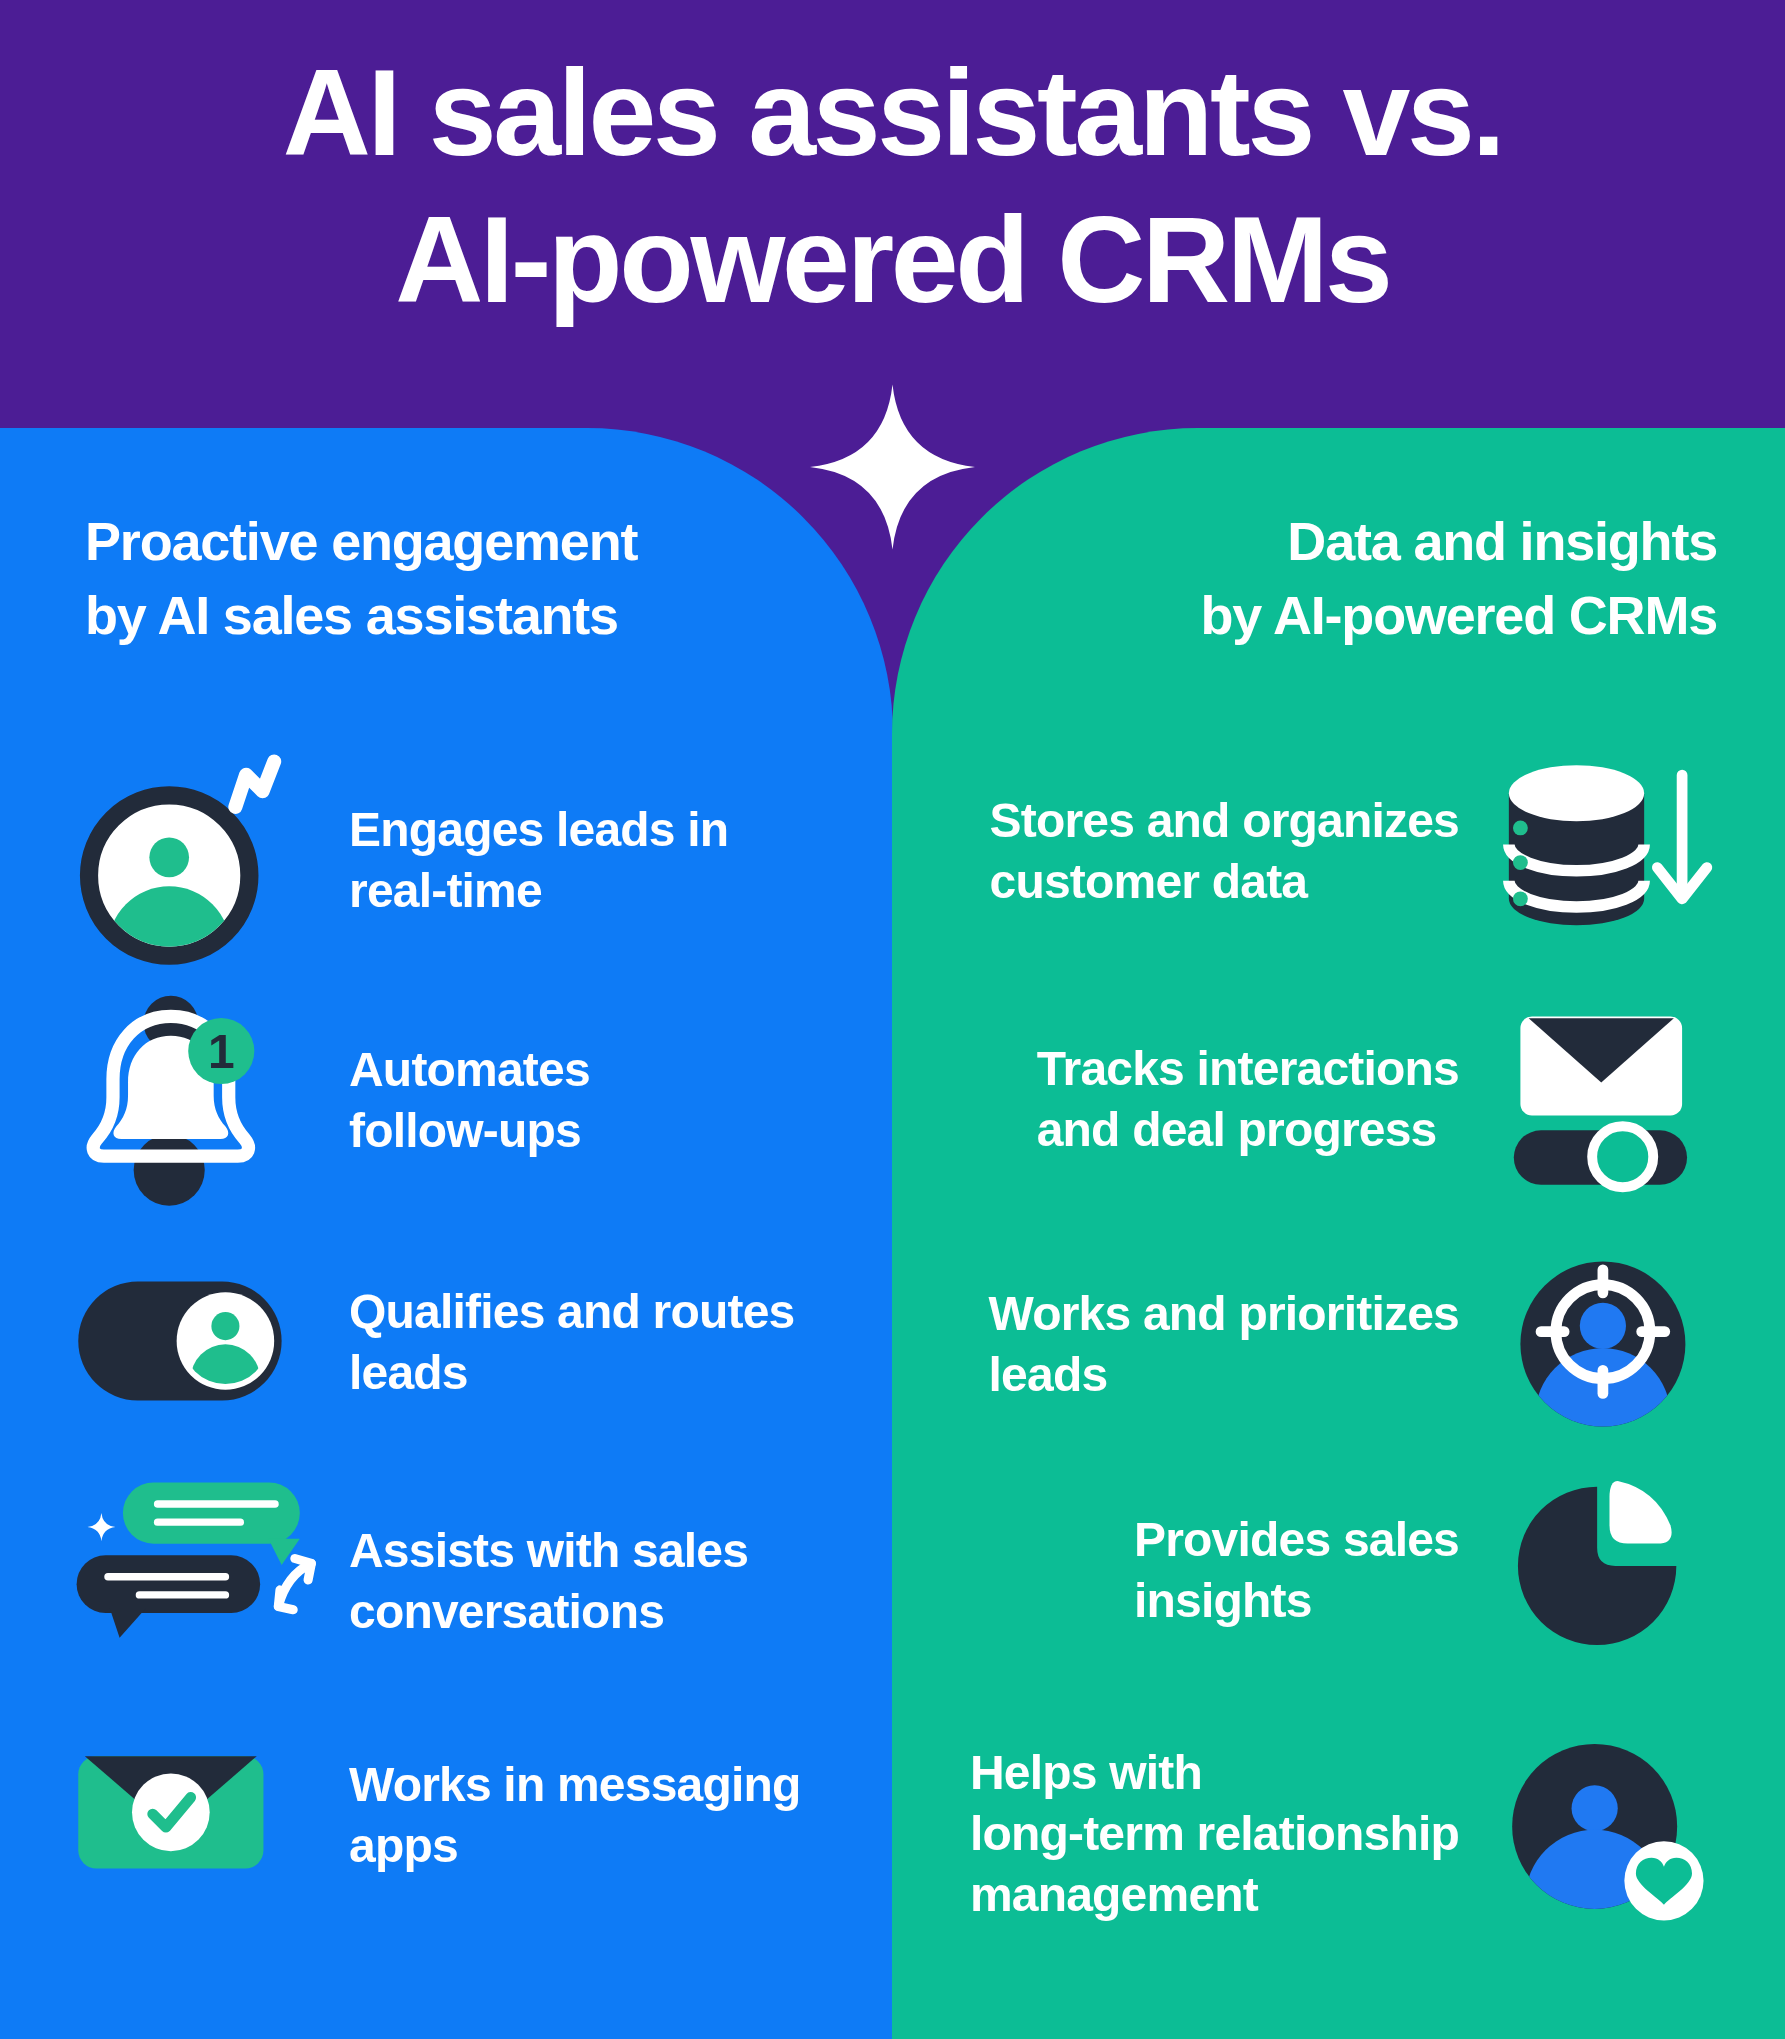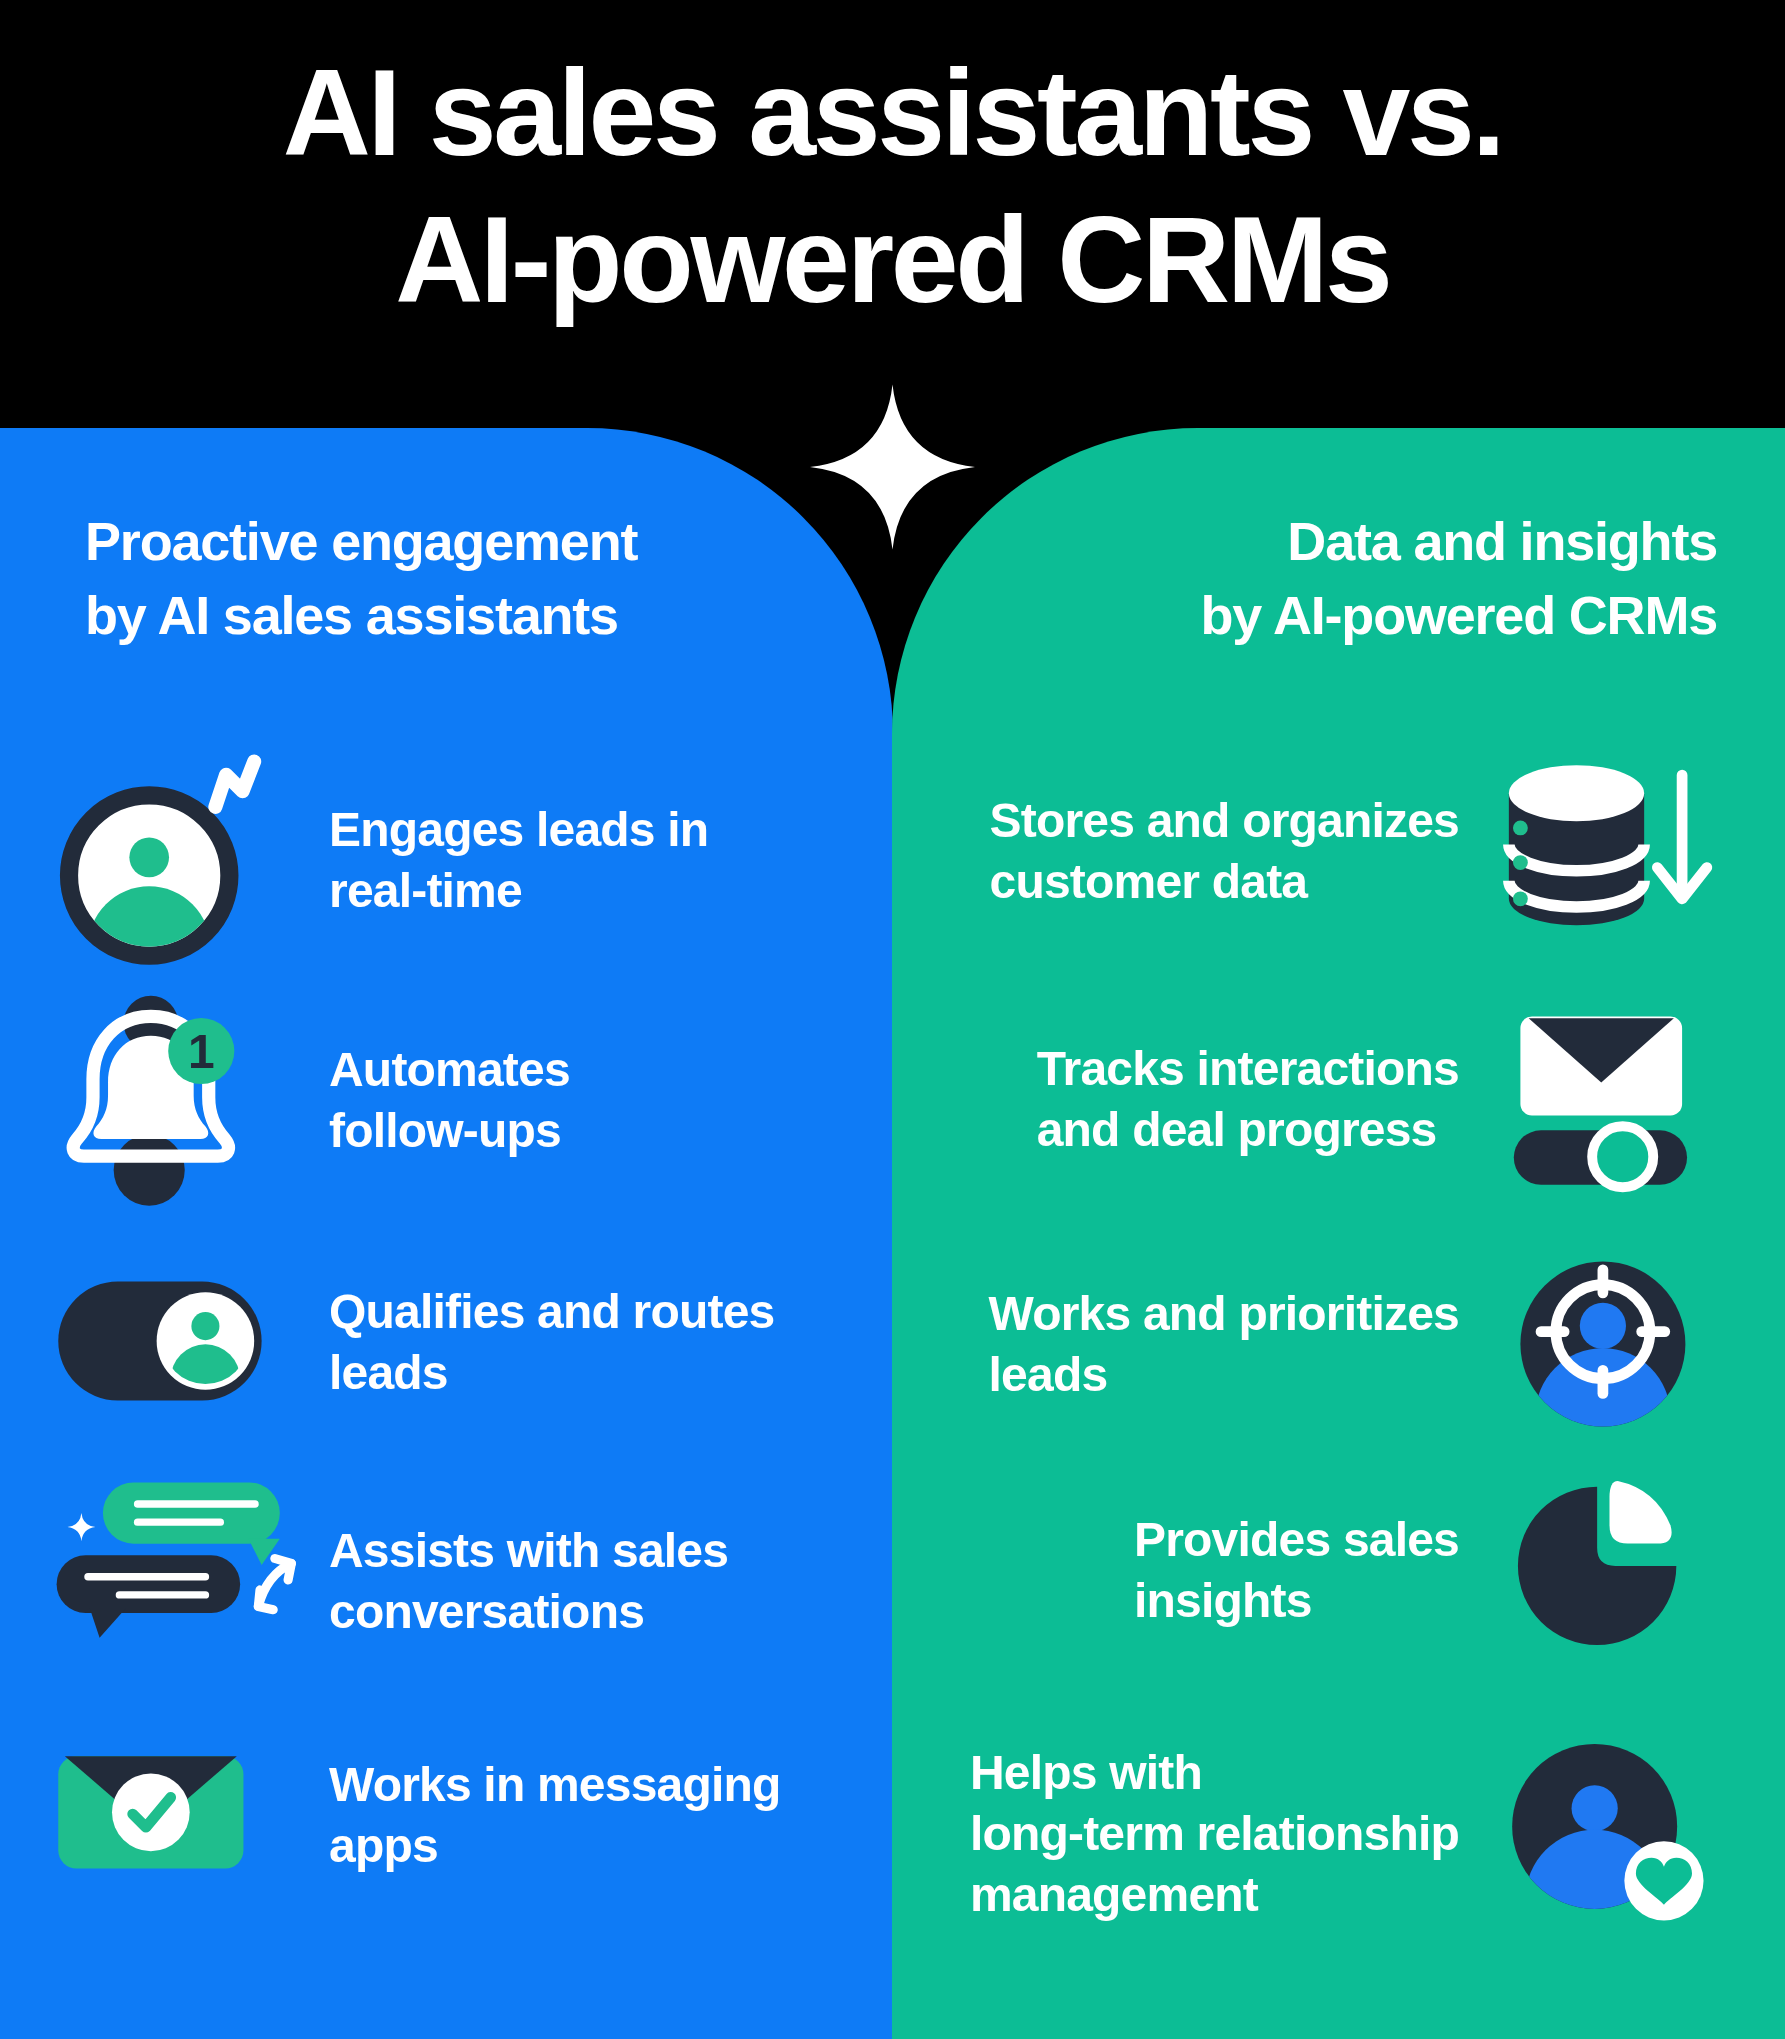--- a/index.html
+++ b/index.html
@@ -1,30 +1,30 @@
 <!DOCTYPE html>
 <html style="font-size:13.2px"><head>
 <meta charset="utf-8">
 <style>
   html,body{margin:0;padding:0;background:#222B3A;}
-  #canvas{position:relative;width:1785px;height:2040px;background:#000000;overflow:hidden;
+  #canvas{position:relative;width:1785px;height:2040px;background:#4c1d95;overflow:hidden;
           font-family:"Liberation Sans","DejaVu Sans",sans-serif;color:#fff;}
   .title{position:absolute;top:40px;left:0;width:1785px;text-align:center;
          font-size:122px;line-height:147px;font-weight:700;letter-spacing:-3.3px;
          white-space:pre-line;color:#fff;}
   .sparkle{position:absolute;left:810px;top:382px;width:165px;height:170px;}
   .panel{position:absolute;top:428px;width:893px;height:1612px;}
   .panel-left{left:0;background:#0E7BF6;border-top-right-radius:306px;}
   .panel-right{right:0;background:#0CBD95;border-top-left-radius:306px;}
   .panel-heading{position:absolute;top:76px;font-size:54px;line-height:74px;font-weight:700;
                  letter-spacing:-1.2px;white-space:pre-line;margin-left:15px;}
   .panel-left .panel-heading{left:70px;text-align:left;}
   .panel-right .panel-heading{right:68px;text-align:right;}
   .row{position:absolute;left:0;right:0;display:flex;align-items:center;transform:translateY(-50%);}
-  .panel-left .row{padding-left:50px;justify-content:flex-start;}
+  .panel-left .row{padding-left:70px;justify-content:flex-start;}
   .panel-right .row{padding-right:68px;justify-content:flex-end;}
   .icon-box{flex:none;display:flex;align-items:center;justify-content:center;}
   .panel-left .icon-box{width:248px;height:215px;margin-right:31px;}
   .panel-right .icon-box{width:215px;height:198px;margin-left:43px;}
   .label{font-size:48px;line-height:61px;font-weight:600;letter-spacing:-0.8px;
          white-space:pre-line;color:#fff;}
   .panel-right .label{}
   svg{display:block;}
 </style>
 </head>

